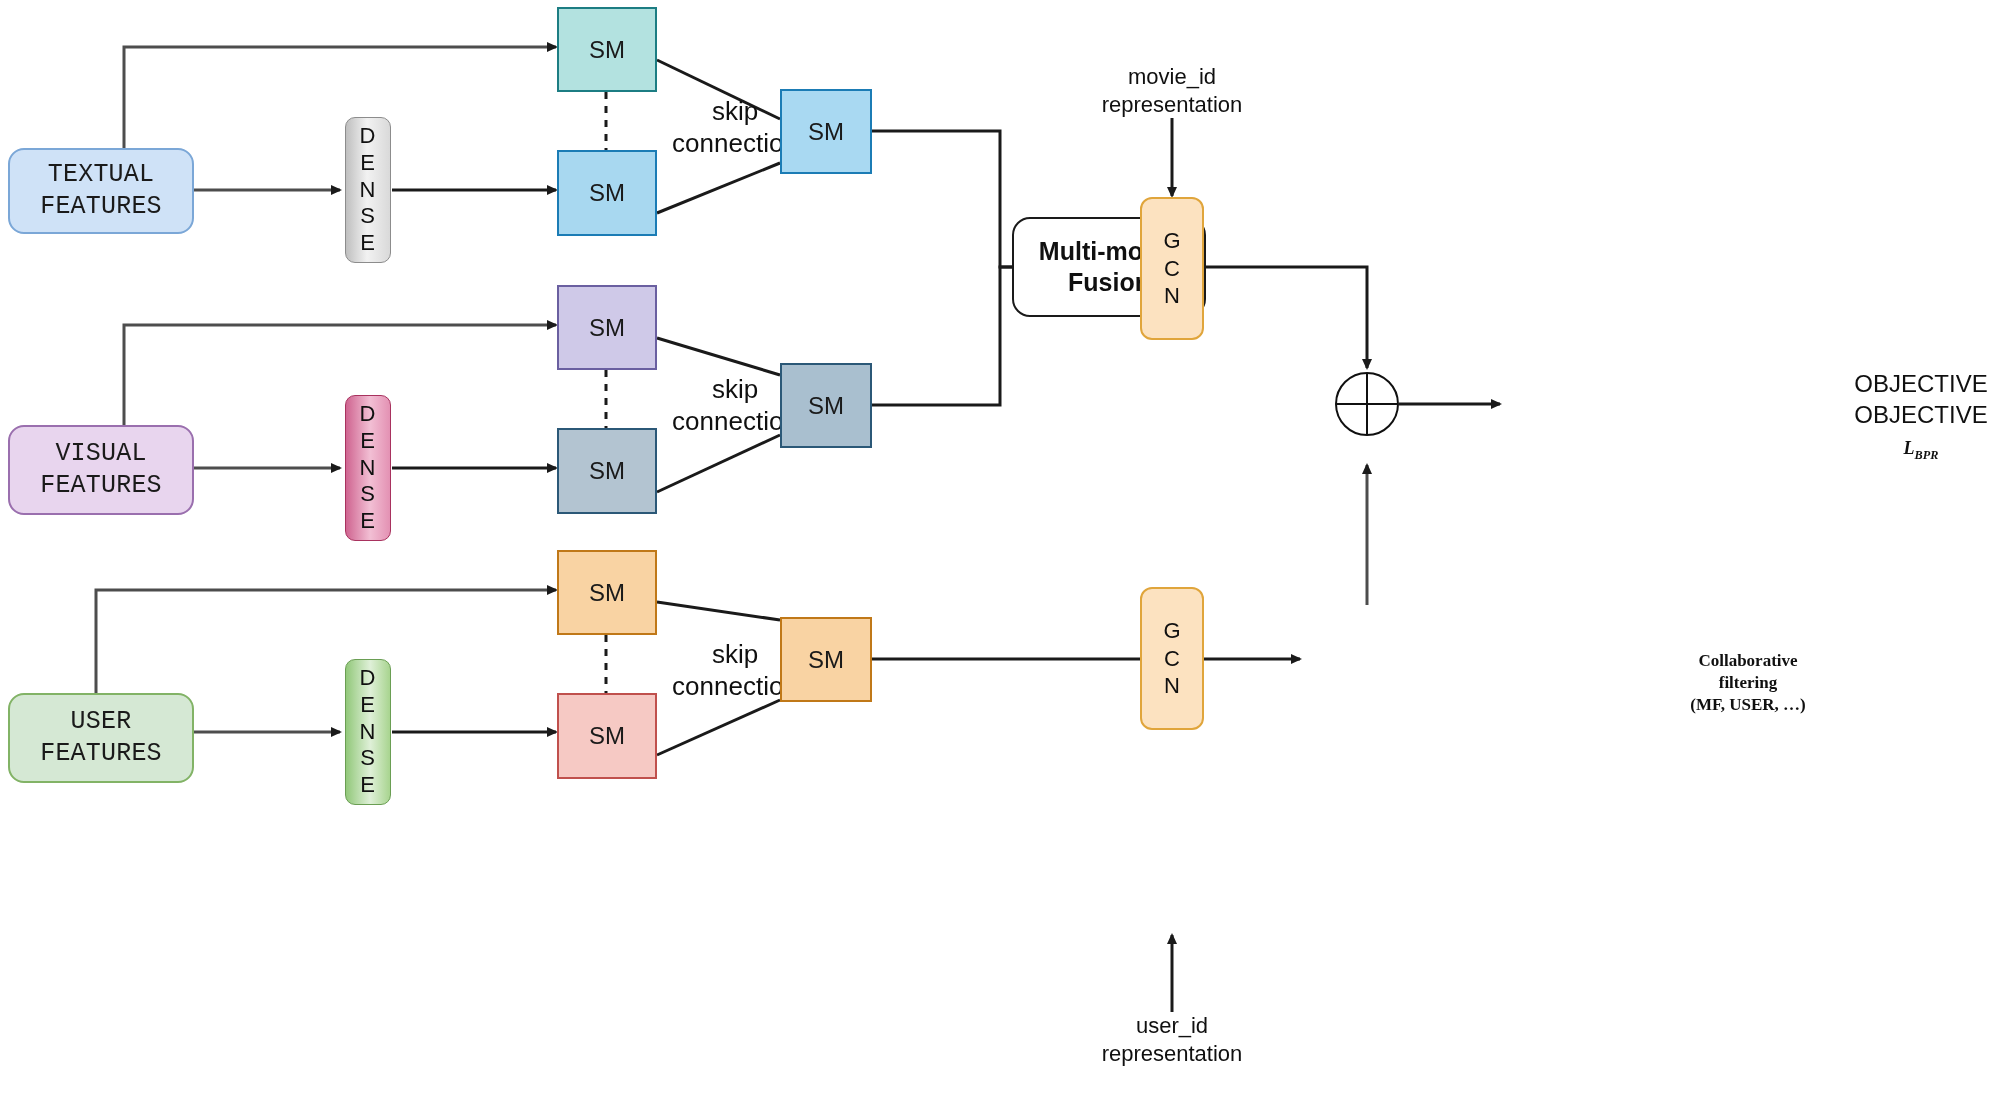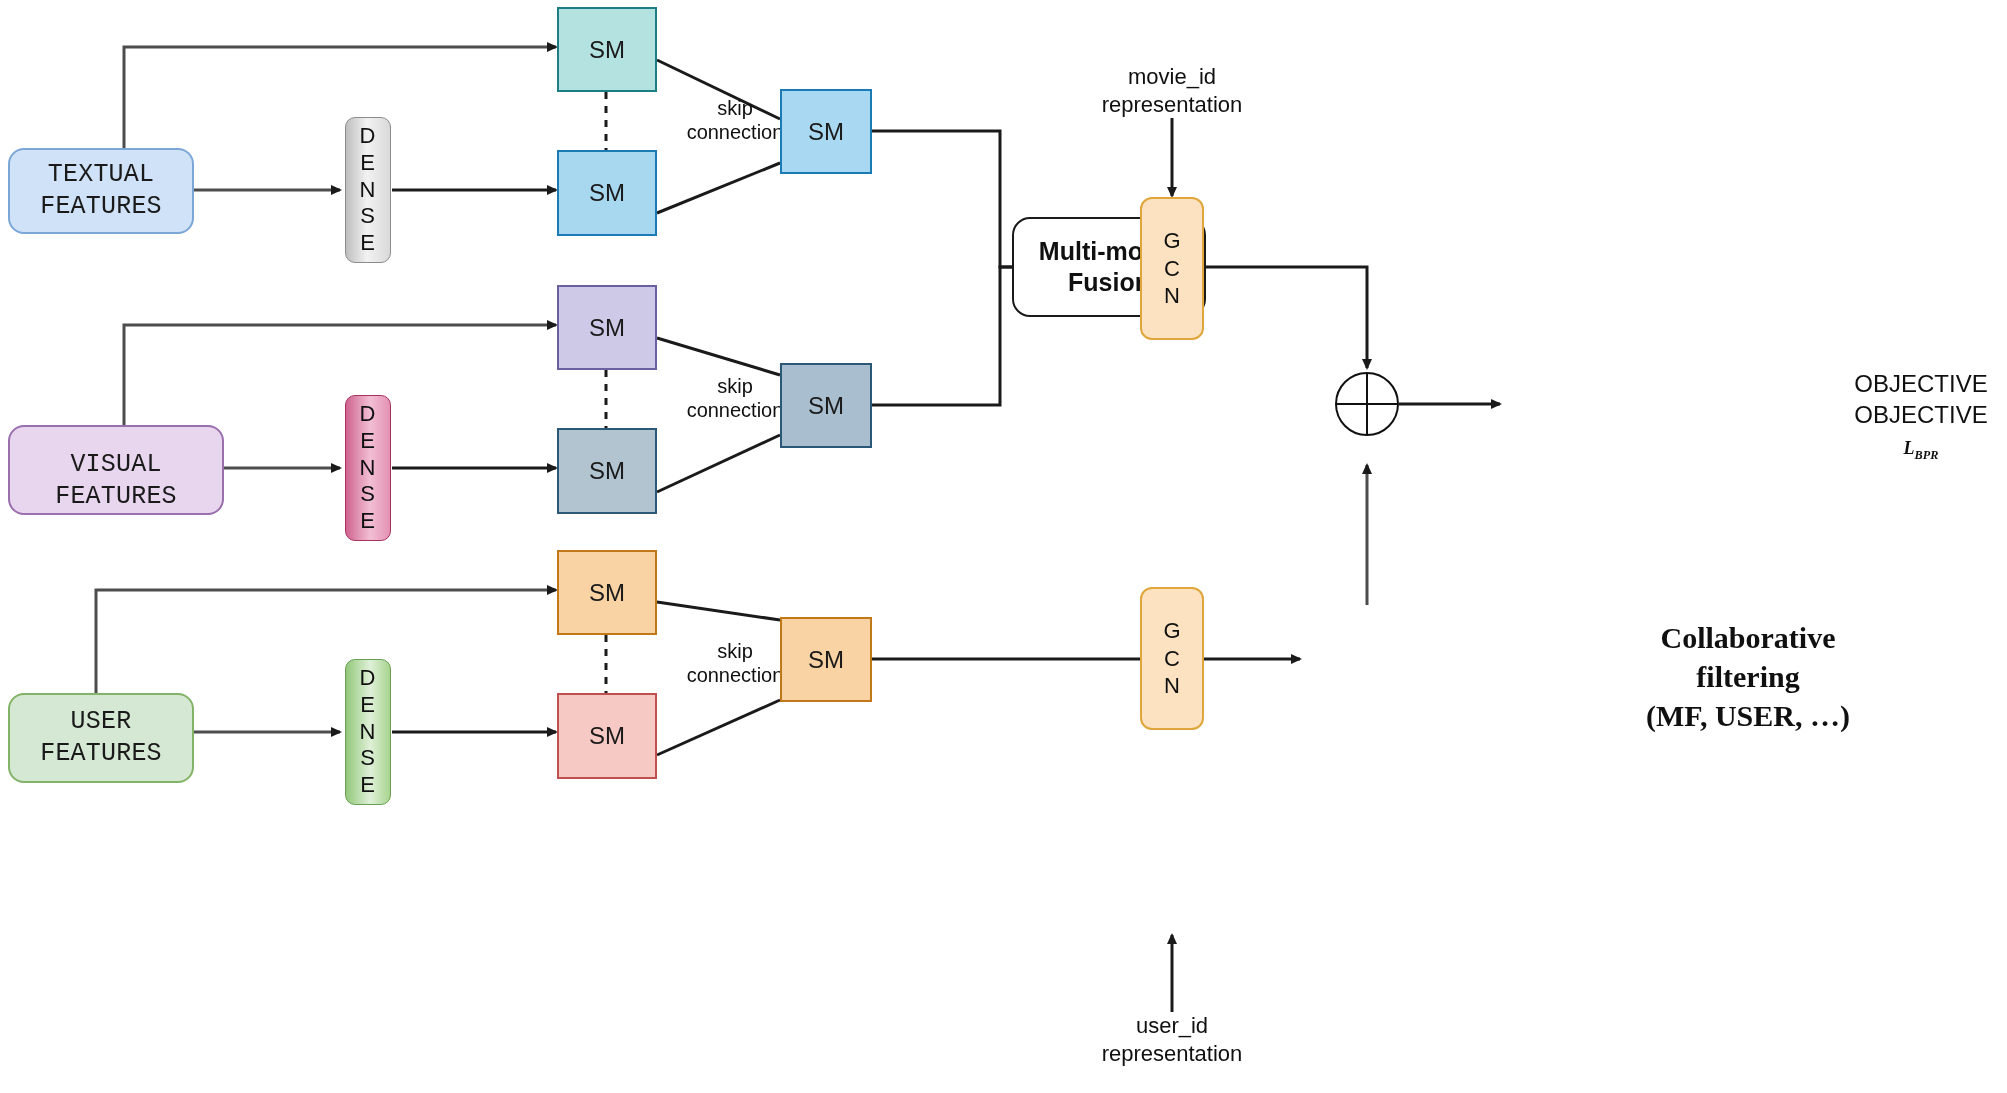--- a/index.html
+++ b/index.html
@@ -111,21 +111,21 @@
     line-height: 1.25;
     color: #101010;
   }
   
   .txt {
     position: absolute;
     color: #101010;
     text-align: center;
   }
   .skip-lbl {
-    font-size: 20px;
+    font-size: 26px;
     line-height: 1.22;
   }
   .rep-lbl {
     font-size: 22px;
     line-height: 1.25;
   }
   .lo-lbl {
     font-size: 24px;
     line-height: 1.3;
   }
@@ -134,22 +134,23 @@
     font-style: italic;
     font-family: "Liberation Serif", serif;
     font-size: 18px;
   }
   .lo-lbl .lbpr sub {
     font-size: 0.68em;
   }
   .cf-lbl {
     font-family: "Liberation Serif", serif;
     font-weight: bold;
-    font-size: 30px;
+    font-size: 17px;
     line-height: 1.3;
+    margin-top: 32px;
   }
   .plus {
     position: absolute;
     width: 64px;
     height: 64px;
     border: 2px solid #101010;
     border-radius: 50%;
     box-sizing: border-box;
     background: #fff;
   }
@@ -247,21 +248,21 @@
 
   <div class="txt skip-lbl" style="left:660px; top:96px; width:150px;">
     <span>skip</span><br>
     <span>connection</span>
   </div>
 
   <div class="node sm sm-blue" style="left:780px; top:89px; width:92px; height:85px;">
     <span>SM</span>
   </div>
 
-  <div class="node feat feat-visual" style="left:8px; top:425px; width:216px; height:90px;align-items:flex-end;">
+  <div class="node feat feat-visual" style="left:8px; top:425px; width:186px; height:90px;">
     <span>
       <span>VISUAL</span><br>
       <span>FEATURES</span>
     </span>
   </div>
 
   <div class="node dense dense-pink" style="left:345px; top:395px; width:46px; height:146px;">
     <span>D</span>
     <span>E</span>
     <span>N</span>

